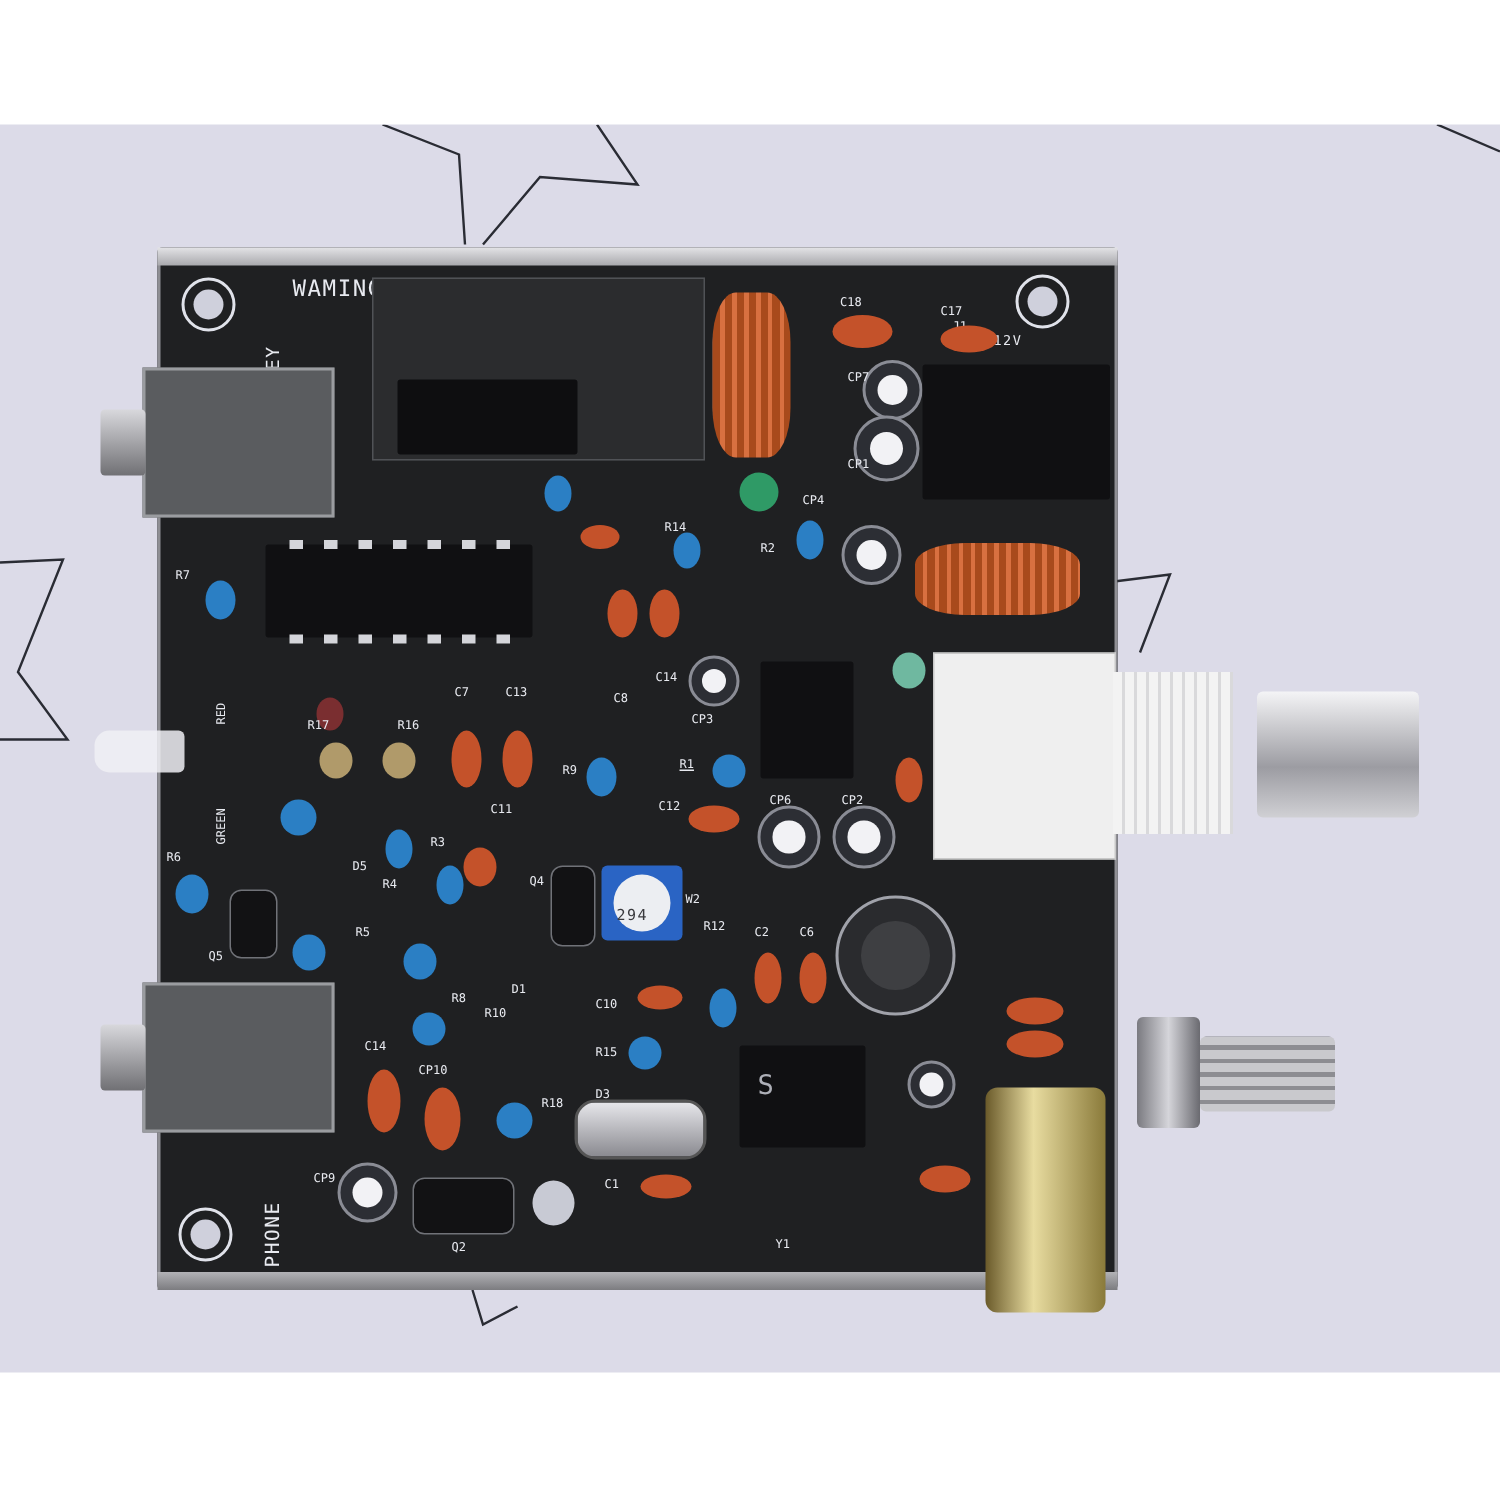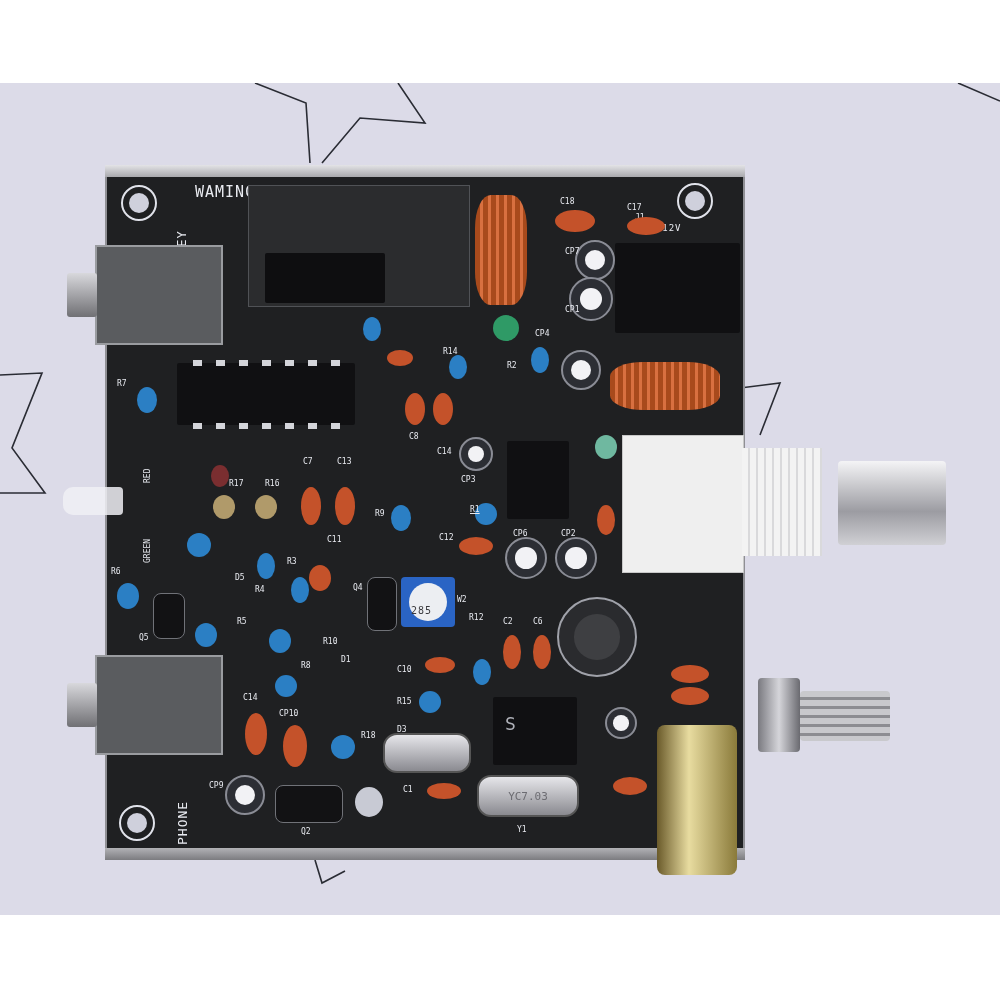--- a/index.html
+++ b/index.html
@@ -97,21 +97,21 @@
     <div class="res" style="left:258px;top:152px;width:18px;height:24px;"></div>
     <div class="res" style="left:344px;top:190px;width:18px;height:24px;"></div>
     <div class="res" style="left:426px;top:182px;width:18px;height:26px;"></div>
     <div class="silk sm" style="left:338px;top:182px;">R14</div>
     <div class="silk sm" style="left:402px;top:196px;">R2</div>
     <div class="silk sm" style="left:430px;top:164px;">CP4</div>
 
     <div class="cap" style="left:282px;top:185px;width:26px;height:16px;"></div>
     <div class="cap" style="left:300px;top:228px;width:20px;height:32px;"></div>
     <div class="cap" style="left:328px;top:228px;width:20px;height:32px;"></div>
-    <div class="silk sm" style="left:304px;top:267px;">C8</div>
+    <div class="silk sm" style="left:304px;top:296px;">C8</div>
     <div class="silk sm" style="left:332px;top:282px;">C14</div>
 
     <div class="ic" style="left:72px;top:198px;width:178px;height:62px;"></div>
     <div class="pin" style="left:88px;top:195px;"></div>
       <div class="pin" style="left:111px;top:195px;"></div>
       <div class="pin" style="left:134px;top:195px;"></div>
       <div class="pin" style="left:157px;top:195px;"></div>
       <div class="pin" style="left:180px;top:195px;"></div>
       <div class="pin" style="left:203px;top:195px;"></div>
       <div class="pin" style="left:226px;top:195px;"></div>
@@ -126,21 +126,21 @@
     <div class="res" style="left:32px;top:222px;width:20px;height:26px;"></div>
     <div class="silk sm" style="left:12px;top:214px;">R7</div>
 
     <div class="led" style="left:-42px;top:322px;width:60px;height:28px;"></div>
     <div class="silk sm" style="left:38px;top:290px;transform:rotate(-90deg);transform-origin:left top;top:318px;">RED</div>
     <div class="silk sm" style="left:38px;top:390px;transform:rotate(-90deg);transform-origin:left top;top:398px;">GREEN</div>
 
     <div class="res" style="left:106px;top:300px;width:18px;height:22px;background:#7a2e30;"></div>
     <div class="res" style="left:108px;top:330px;width:22px;height:24px;background:#b09a6a;"></div>
     <div class="res" style="left:150px;top:330px;width:22px;height:24px;background:#b09a6a;"></div>
-    <div class="silk sm" style="left:100px;top:314px;margin-left:24px;">R17</div>
+    <div class="silk sm" style="left:100px;top:314px;">R17</div>
     <div class="silk sm" style="left:160px;top:314px;">R16</div>
     <div class="cap" style="left:196px;top:322px;width:20px;height:38px;"></div>
     <div class="cap" style="left:230px;top:322px;width:20px;height:38px;"></div>
     <div class="silk sm" style="left:198px;top:292px;">C7</div>
     <div class="silk sm" style="left:232px;top:292px;">C13</div>
 
     <div class="res" style="left:82px;top:368px;width:24px;height:24px;"></div>
     <div class="res" style="left:152px;top:388px;width:18px;height:26px;"></div>
     <div class="res" style="left:186px;top:412px;width:18px;height:26px;"></div>
     <div class="cap" style="left:204px;top:400px;width:22px;height:26px;"></div>
@@ -149,37 +149,37 @@
     <div class="silk sm" style="left:130px;top:408px;">D5</div>
     <div class="silk sm" style="left:150px;top:420px;">R4</div>
 
     <div class="res" style="left:12px;top:418px;width:22px;height:26px;"></div>
     <div class="silk sm" style="left:6px;top:402px;">R6</div>
     <div class="trans" style="left:48px;top:428px;width:30px;height:44px;"></div>
     <div class="silk sm" style="left:34px;top:468px;">Q5</div>
     <div class="res" style="left:90px;top:458px;width:22px;height:24px;"></div>
     <div class="silk sm" style="left:132px;top:452px;">R5</div>
     <div class="res" style="left:164px;top:464px;width:22px;height:24px;"></div>
-    <div class="silk sm" style="left:186px;top:472px;padding-left:32px;">R10</div>
+    <div class="silk sm" style="left:186px;top:506px;padding-left:32px;">R10</div>
     <div class="res" style="left:170px;top:510px;width:22px;height:22px;"></div>
     <div class="silk sm" style="left:196px;top:496px;">R8</div>
     <div class="silk sm" style="left:236px;top:490px;">D1</div>
 
     <div class="res" style="left:286px;top:340px;width:20px;height:26px;"></div>
     <div class="silk sm" style="left:270px;top:344px;">R9</div>
     <div class="trans" style="left:262px;top:412px;width:28px;height:52px;"></div>
     <div class="silk sm" style="left:248px;top:418px;">Q4</div>
     <div class="trim" style="left:296px;top:412px;width:54px;height:50px;"></div>
-    <div class="silk" style="left:306px;top:440px;color:#3a3a3e;font-size:10px;">285</div>
+    <div class="silk" style="left:306px;top:440px;color:#3a3a3e;font-size:10px;">294</div>
     <div class="silk sm" style="left:352px;top:430px;">W2</div>
 
     <div class="elec" style="left:354px;top:272px;width:34px;height:34px;"></div>
     <div class="silk sm" style="left:356px;top:310px;">CP3</div>
     <div class="res" style="left:370px;top:338px;width:22px;height:22px;"></div>
-    <div class="silk sm" style="left:365px;top:340px;text-decoration:underline;">R1</div>
+    <div class="silk sm" style="left:348px;top:340px;text-decoration:underline;">R1</div>
     <div class="cap" style="left:354px;top:372px;width:34px;height:18px;"></div>
     <div class="silk sm" style="left:334px;top:368px;">C12</div>
 
     <div class="ic" style="left:402px;top:276px;width:62px;height:78px;"></div>
     <div class="teal-cap" style="left:490px;top:270px;width:22px;height:24px;"></div>
     <div class="cap" style="left:492px;top:340px;width:18px;height:30px;"></div>
 
     <div class="elec" style="left:400px;top:372px;width:42px;height:42px;"></div>
     <div class="elec" style="left:450px;top:372px;width:42px;height:42px;"></div>
     <div class="silk sm" style="left:408px;top:364px;">CP6</div>
@@ -197,21 +197,20 @@
     <div class="silk sm" style="left:292px;top:500px;">C10</div>
     <div class="res" style="left:314px;top:526px;width:22px;height:22px;"></div>
     <div class="silk sm" style="left:292px;top:532px;">R15</div>
     <div class="silk sm" style="left:292px;top:560px;">D3</div>
 
     <div class="xtal" style="left:278px;top:568px;width:88px;height:40px;"></div>
     <div class="ic" style="left:388px;top:532px;width:84px;height:68px;"></div>
     <div class="silk" style="left:400px;top:548px;color:#aeb0b8;font-size:18px;">S</div>
     <div class="elec" style="left:500px;top:542px;width:32px;height:32px;"></div>
 
-    <div class="xtal" style="left:372px;top:610px;width:102px;height:42px;">YC7.03</div>
     <div class="silk sm" style="left:412px;top:660px;">Y1</div>
     <div class="cap" style="left:322px;top:618px;width:34px;height:16px;"></div>
     <div class="silk sm" style="left:298px;top:620px;">C1</div>
     <div class="cap" style="left:508px;top:612px;width:34px;height:18px;"></div>
 
     <div class="cap" style="left:140px;top:548px;width:22px;height:42px;"></div>
     <div class="silk sm" style="left:138px;top:528px;">C14</div>
     <div class="cap" style="left:178px;top:560px;width:24px;height:42px;"></div>
     <div class="silk sm" style="left:174px;top:544px;">CP10</div>
     <div class="res" style="left:226px;top:570px;width:24px;height:24px;"></div>

